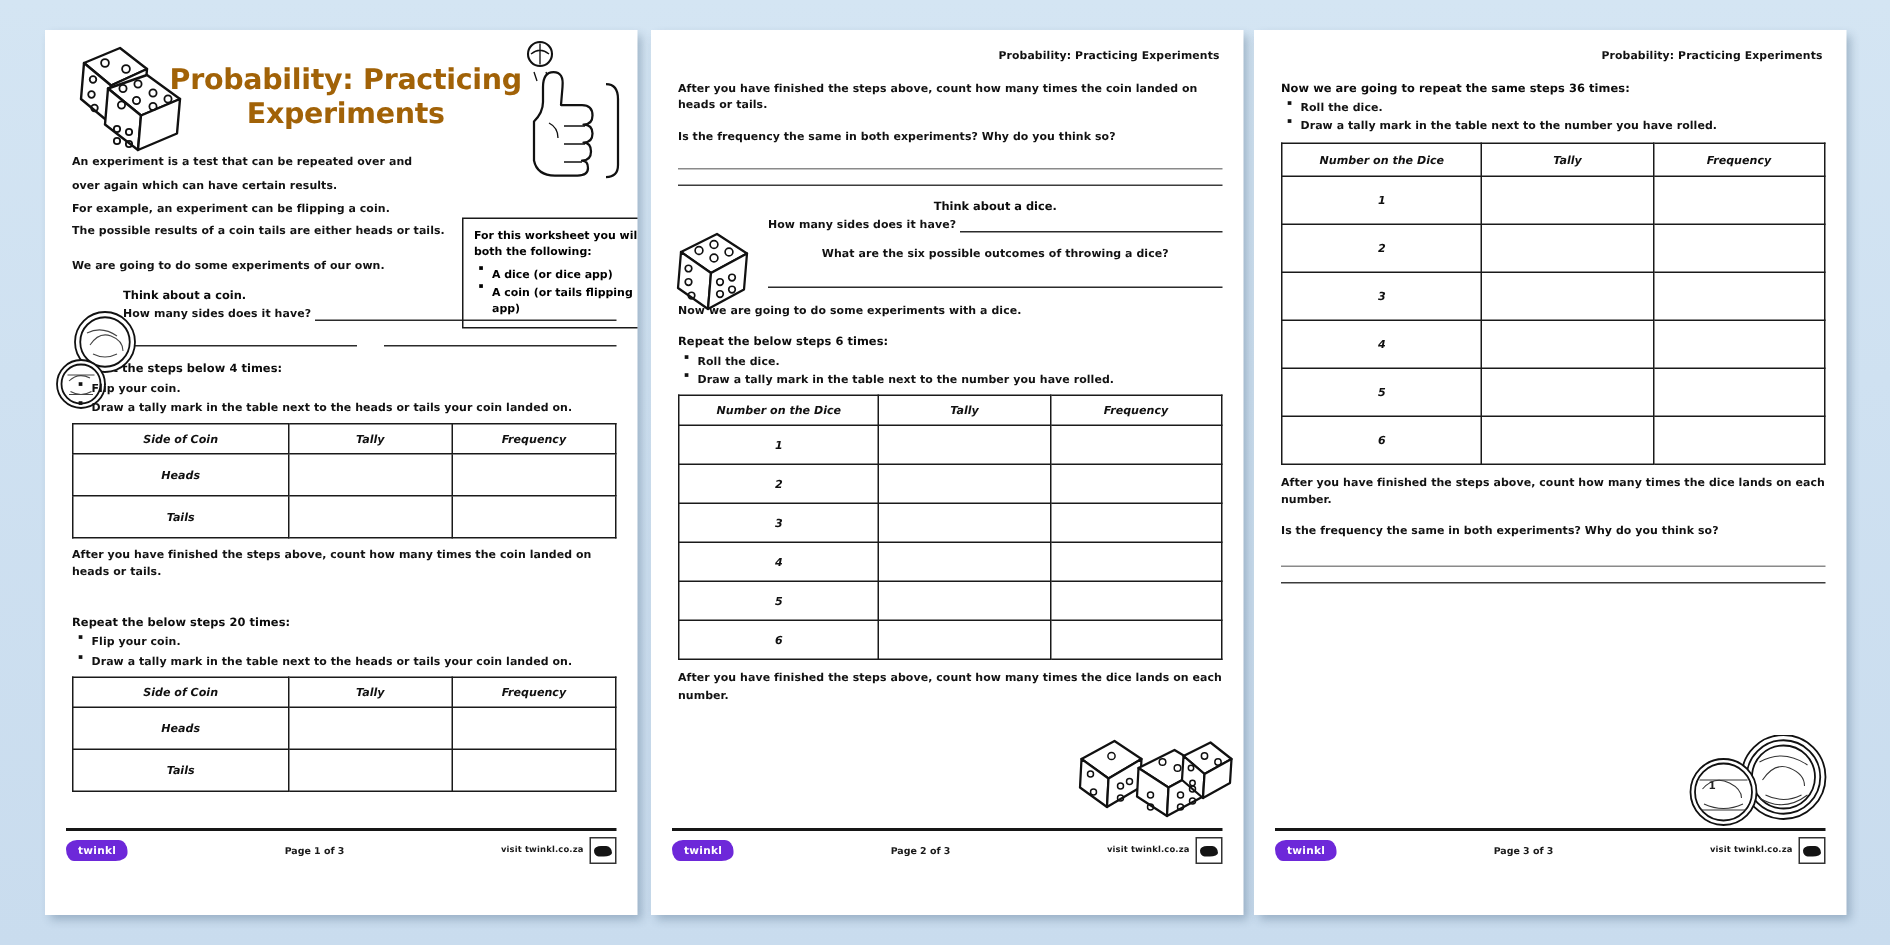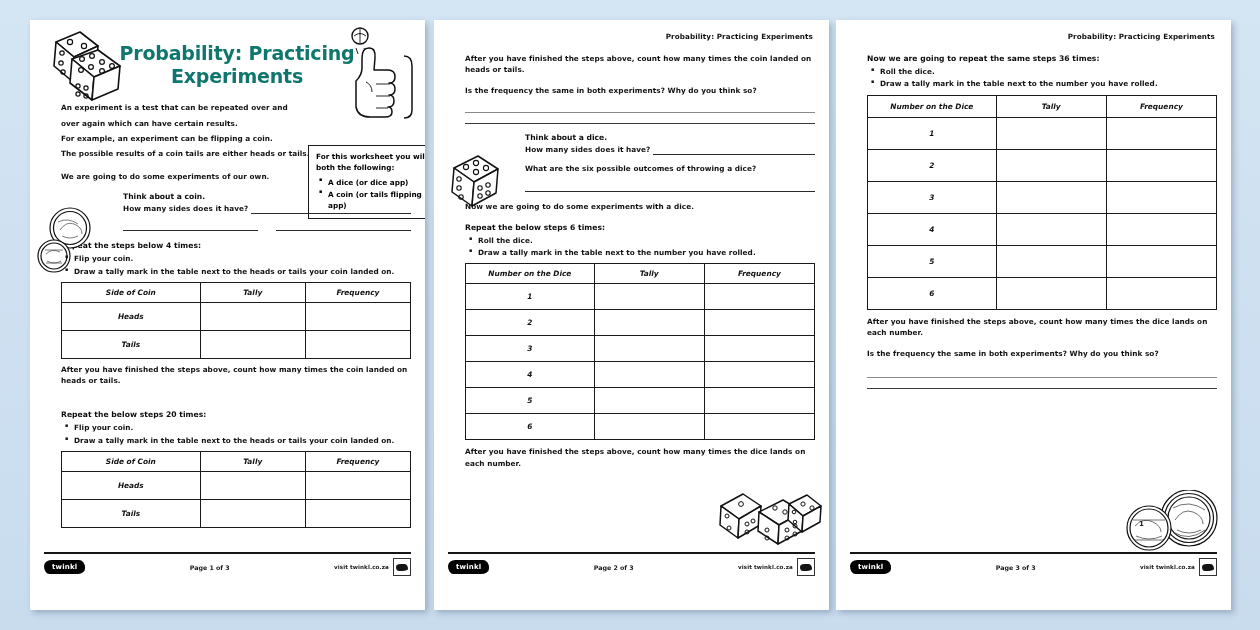--- a/index.html
+++ b/index.html
@@ -12,29 +12,29 @@
 
   .page{
     position:absolute;top:20px;height:590px;background:#ffffff;
     box-shadow:3px 3px 6px rgba(40,70,100,.30);
     overflow:hidden;
   }
   #page1{left:30px;width:395px;}
   #page2{left:434px;width:395px;}
   #page3{left:836px;width:395px;}
 
-  .inner{position:absolute;left:0;top:0;right:0;bottom:0;padding:10px 14px 0 31px;box-sizing:border-box;}
+  .inner{position:absolute;left:0;top:0;right:0;bottom:0;padding:10px 14px 0 18px;box-sizing:border-box;}
 
   
   .hdr{
     text-align:right;font-size:7.2px;font-weight:bold;color:#111;
     letter-spacing:.1px;margin:2px 2px 12px 0;
   }
   .title{
-    text-align:center;font-size:19px;font-weight:bold;color:#0f766e;
+    text-align:center;font-size:19px;font-weight:bold;color:#a16207;
     line-height:1.22;letter-spacing:-.2px;margin:12px 44px 0 46px;
   }
   .body-txt{font-size:7.3px;line-height:1.55;color:#121212;font-weight:bold;letter-spacing:.05px;}
   .p{margin:0 0 4px 0;}
   .gap{height:7px;}
   .sub-h{font-size:7.6px;font-weight:bold;color:#0c0c0c;margin:0 0 2px 0;}
   ul.steps{margin:1px 0 5px 0;padding-left:13px;list-style:none;}
   ul.steps li{position:relative;margin:0 0 2.5px 0;font-size:7.3px;font-weight:bold;line-height:1.4;}
   ul.steps li:before{content:"\25AA";position:absolute;left:-9px;top:-1px;font-size:5px;}
 
@@ -60,21 +60,21 @@
   }
   table.wk th{padding:5px 2px;}
   table.wk td{padding:9px 2px;}
   table.wk td.num{padding:8px 2px;}
 
   
   .footer{position:absolute;left:14px;right:14px;bottom:34px;}
   .footer .fline{height:1.6px;background:#161616;margin-bottom:4px;}
   .frow{display:flex;align-items:center;justify-content:space-between;}
   .twinkl-logo{
-    background:#000000;color:#fff;font-size:7px;font-weight:bold;
+    background:#6d28d9;color:#fff;font-size:7px;font-weight:bold;
     padding:2.5px 8px 3px 8px;border-radius:11px 9px 12px 8px/9px 11px 8px 12px;
     letter-spacing:.2px;
   }
   .pgno{font-size:6.3px;font-weight:bold;color:#1a1a1a;}
   .frt{display:flex;align-items:center;gap:4px;}
   .vurl{font-size:5.6px;font-weight:bold;color:#1a1a1a;letter-spacing:.1px;}
   .badge{
     width:16px;height:16px;border:1px solid #333;display:flex;
     align-items:center;justify-content:center;background:#fff;
   }
@@ -175,21 +175,21 @@
           </g>
           <g fill="none" stroke="#444" stroke-width=".7">
             <path d="M24 24 q6 -9 14 -6 q8 3 8 10 M26 30 q8 4 16 0"></path>
             <path d="M22 16 q10 -5 20 2"></path>
             <path d="M10 48 q6 -6 14 -2 M11 55 q7 4 14 0"></path>
             <path d="M9 44 h18 M10 57 h16"></path>
           </g>
         </svg>
       </div>
 
-      <div style="margin:10px 0 0 62px;">
+      <div style="margin:10px 0 0 34px;">
         <div class="sub-h">Think about a coin.</div>
         <div class="body-txt" style="display:flex;align-items:flex-end;gap:3px;">
           <span>How many sides does it have?</span>
           <span class="inline-line" style="flex:1;"></span>
         </div>
         <div style="display:flex;gap:18px;margin-top:16px;">
           <span class="inline-line" style="flex:1;"></span>
           <span class="inline-line" style="flex:1;"></span>
         </div>
       </div>
@@ -297,21 +297,21 @@
               <circle cx="11" cy="38" r="2.2"></circle>
               <circle cx="13" cy="47" r="2.2"></circle>
             <circle cx="32" cy="38" r="2.2"></circle>
               <circle cx="32" cy="46" r="2.2"></circle>
             <circle cx="40" cy="35" r="2.2"></circle>
               <circle cx="40" cy="43" r="2.2"></circle>
           </g>
         </svg>
       </div>
 
-      <div style="margin:6px 0 0 60px;">
+      <div style="margin:6px 0 0 60px;text-align:center;">
         <div class="sub-h">Think about a dice.</div>
         <div class="body-txt" style="display:flex;align-items:flex-end;gap:3px;">
           <span>How many sides does it have?</span>
           <span class="inline-line" style="flex:1;"></span>
         </div>
         <div class="body-txt" style="margin-top:8px;">What are the six possible outcomes of throwing a dice?</div>
         <div class="inline-line" style="display:block;margin-top:17px;"></div>
       </div>
 
       <div class="body-txt" style="margin-top:9px;">Now we are going to do some experiments with a dice.</div>

